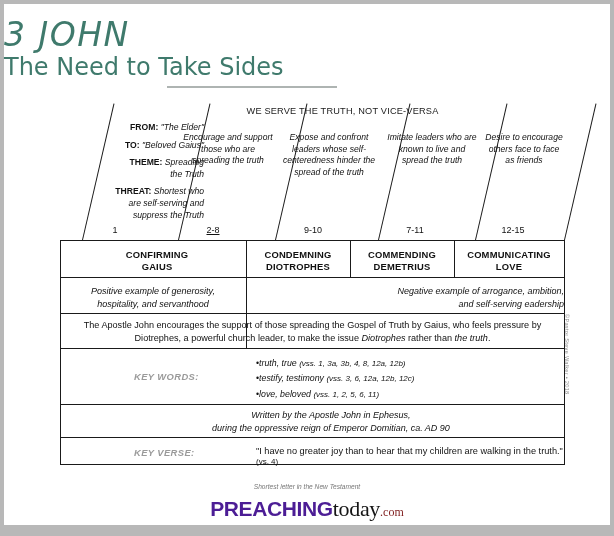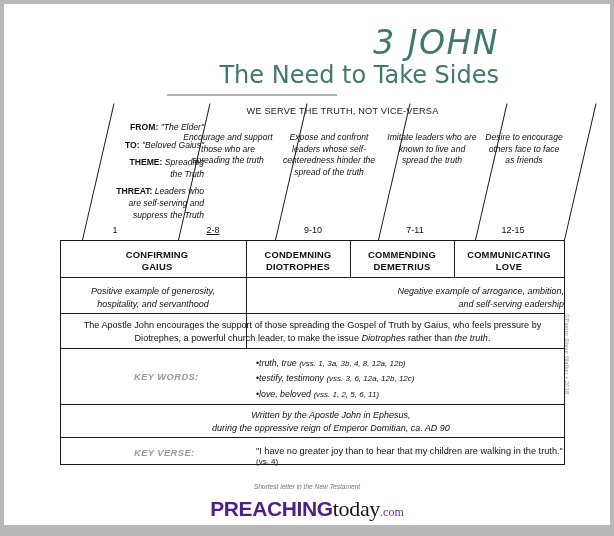--- a/index.html
+++ b/index.html
@@ -23,23 +23,23 @@
     top: 4px;
     width: 606px;
     height: 521px;
     background: #ffffff;
   }
 
   
   .title-block {
     position: absolute;
     left: 0;
-    top: 22px;
+    top: 14px;
     width: 495px;
-    text-align: right;
+    text-align: left;
   }
   .main-title {
     font-family: "DejaVu Sans", sans-serif;
     font-style: italic;
     font-weight: 300;
     font-size: 33px;
     letter-spacing: 1.5px;
     color: #3f7a6c;
     line-height: 1.05;
   }
@@ -329,21 +329,21 @@
   }
   .logo .p2 {
     font-family: "Liberation Serif", serif;
     font-size: 22px;
     letter-spacing: -0.3px;
     color: #151515;
   }
   .logo .p3 {
     font-family: "Liberation Serif", serif;
     font-size: 12px;
-    color: #6d28d9;
+    color: #7f1d1d;
   }
 </style>
 </head>
 <body>
 
 <div id="page">
   <div id="sheet">
 
     <div class="title-block">
       <div class="main-title">3 JOHN</div>
@@ -365,21 +365,21 @@
 
         <div class="colhead first" style="left:34px; width:110px;">
           <div class="r2"><span class="lbl">FROM:</span>
             <span>"The Elder"</span></div>
           <div class="r2"><span class="lbl">TO:</span>
             <span>"Beloved Gaius"</span></div>
           <div class="r2"><span class="lbl">THEME:</span>
             <span>Spreading</span><br>
             <span>the Truth</span></div>
           <div class="r2"><span class="lbl">THREAT:</span>
-            <span>Leaders who</span><br>
+            <span>Shortest who</span><br>
             <span>are self-serving and</span><br>
             <span>suppress the Truth</span></div>
         </div>
 
         <div class="colhead" style="left:122px; width:92px; top:32px;">Encourage and support those who are spreading the truth</div>
         <div class="colhead" style="left:222px; width:94px; top:32px;">Expose and confront leaders whose self-centeredness hinder the spread of the truth</div>
         <div class="colhead" style="left:326px; width:92px; top:32px;text-align:center;">Imitate leaders who are known to live and spread the truth</div>
         <div class="colhead" style="left:424px; width:80px; top:32px;">Desire to encourage others face to face as friends</div>
       </div>
 

